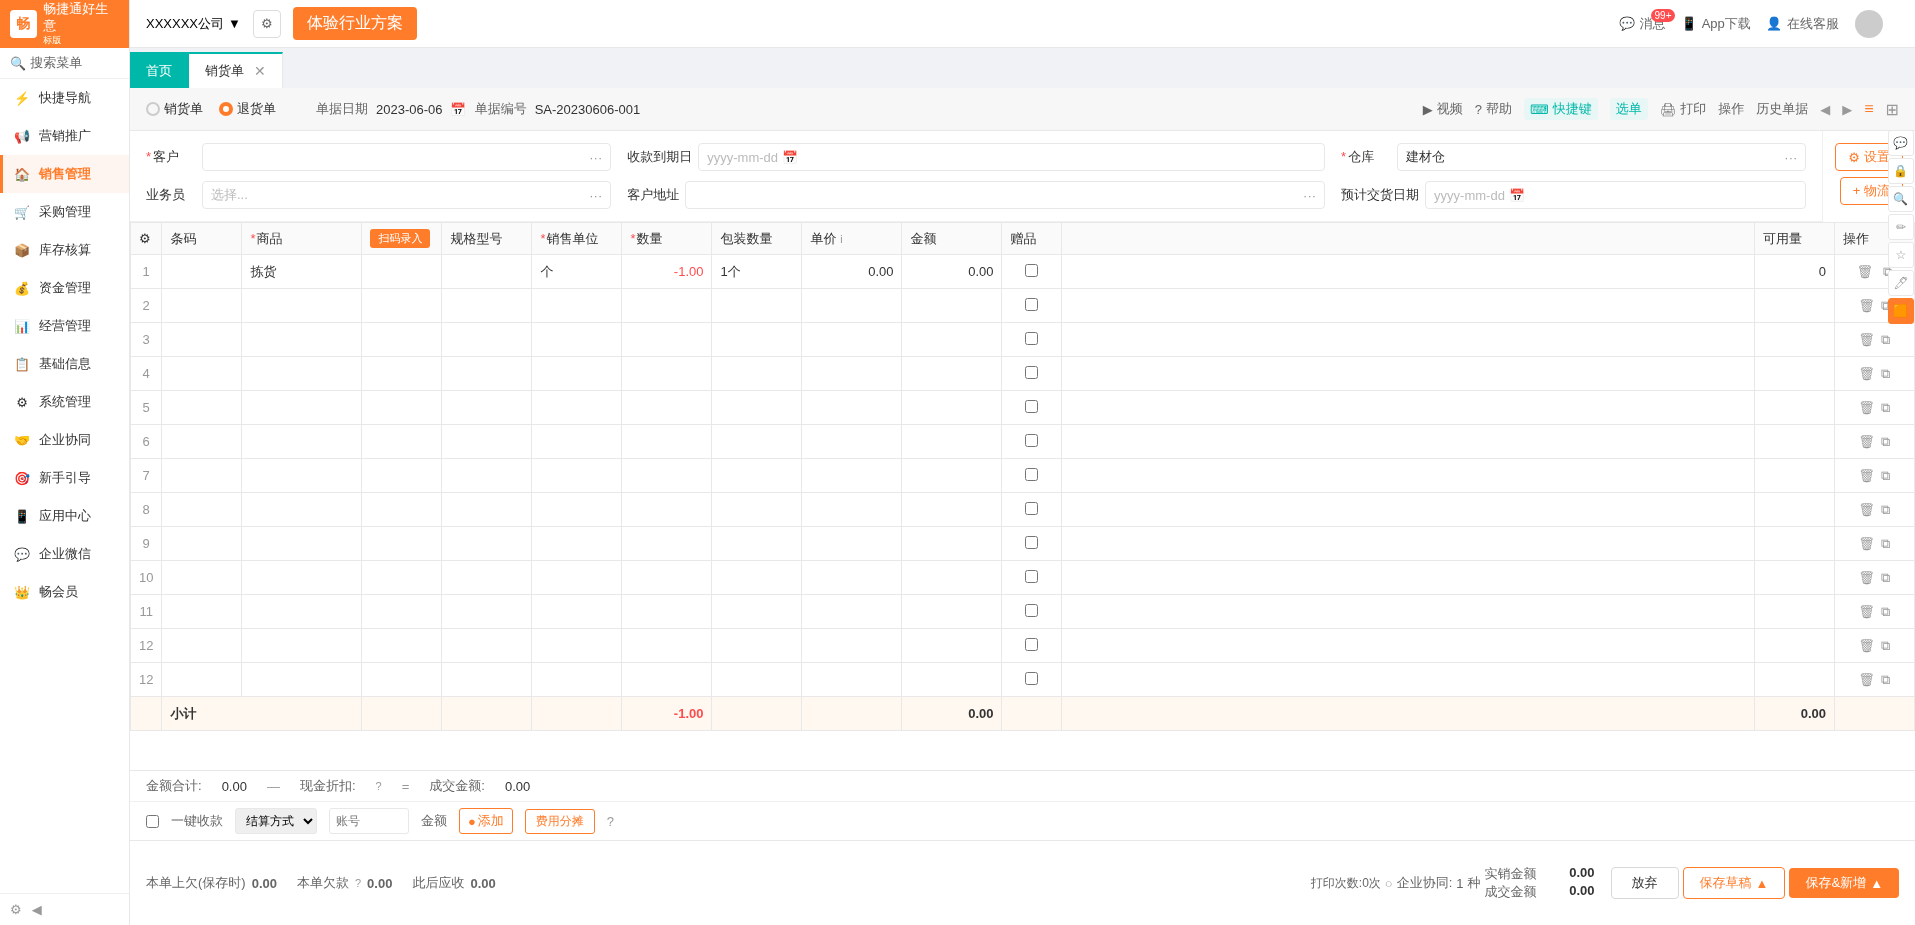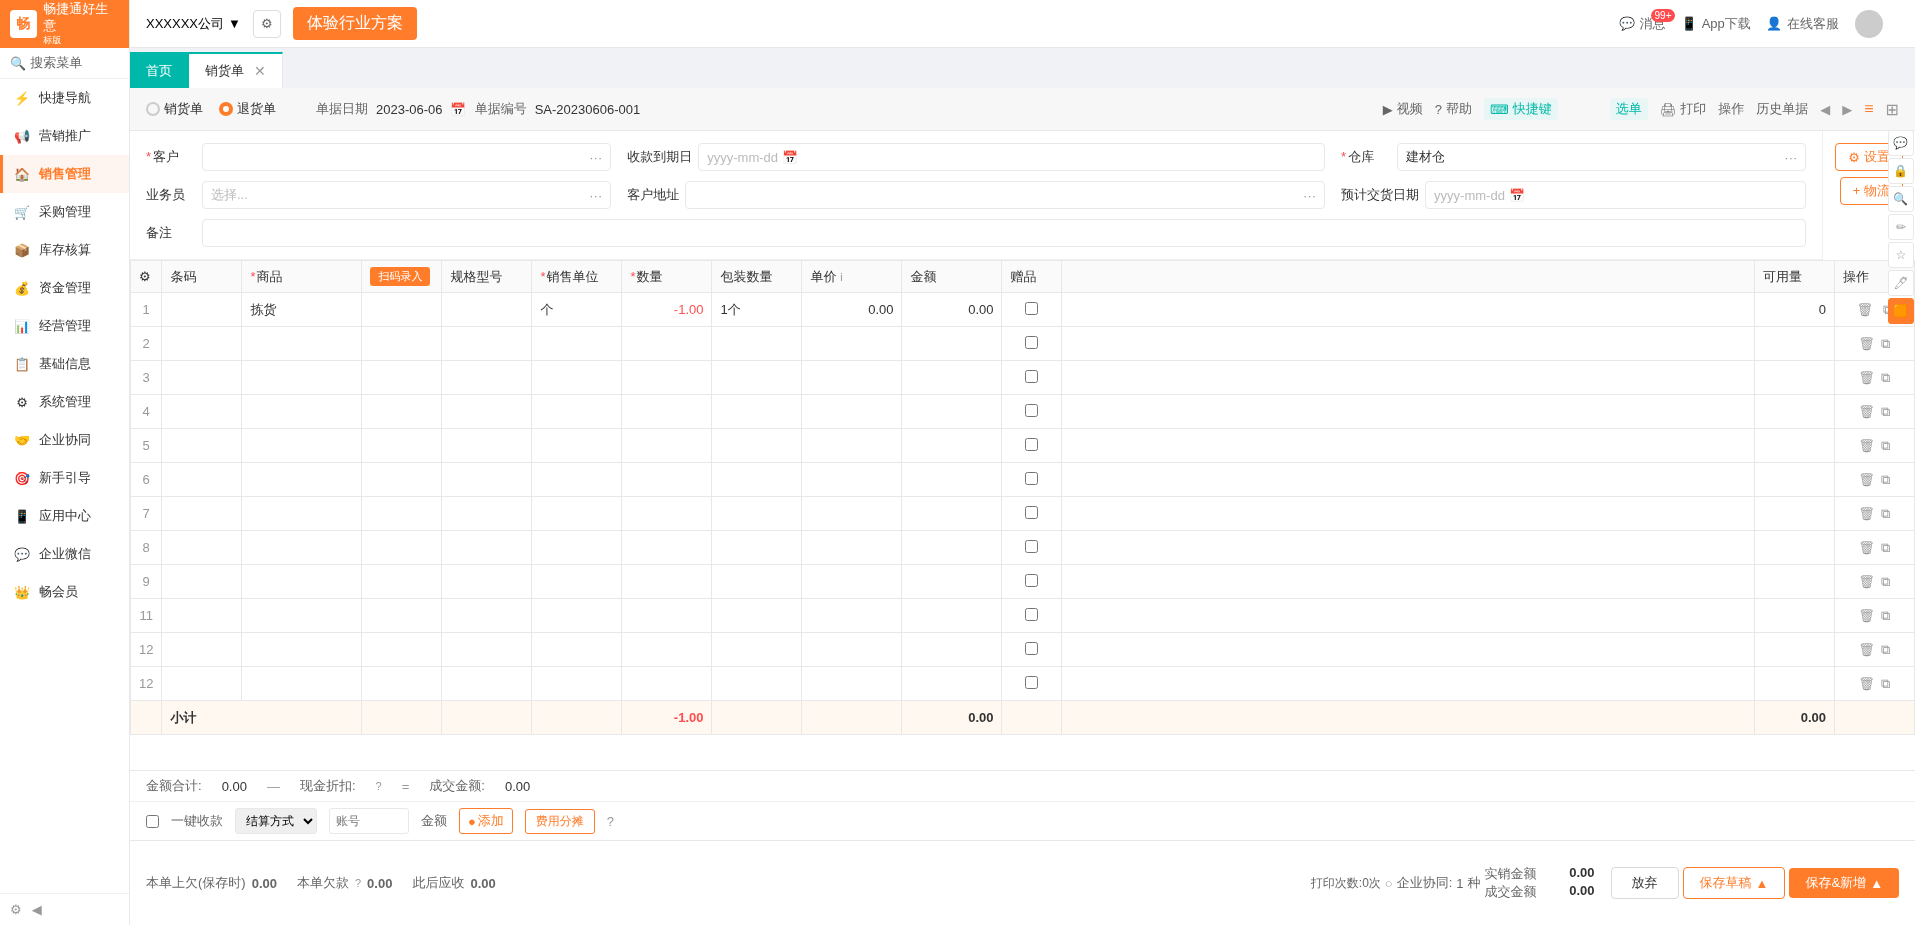--- a/index.html
+++ b/index.html
@@ -308,21 +308,21 @@
           <span>视频</span>
         </span>
         <span class="bill-action-item">
           <span>?</span>
           <span>帮助</span>
         </span>
         <span class="bill-action-item" style="background:#e8f7f5;padding:2px 6px;border-radius:3px;color:#00b8a9;">
           <span>⌨</span>
           <span>快捷键</span>
         </span>
-        <span class="bill-action-item" style="background:#e8f7f5;padding:2px 6px;border-radius:3px;color:#00b8a9;margin-left:40px;">
+        <span class="bill-action-item" style="background:#e8f7f5;padding:2px 6px;border-radius:3px;color:#00b8a9;">
           <span>选单</span>
         </span>
         <span class="bill-action-item">
           <span>🖨</span>
           <span>打印</span>
         </span>
         <span class="bill-action-item">
           <span>操作</span>
         </span>
         <span class="bill-action-item">
@@ -376,26 +376,20 @@
               </div>
             </div>
             <div class="form-field">
               <span class="form-field-label">预计交货日期</span>
               <div class="form-field-input placeholder" style="flex:2;">
                 <span>yyyy-mm-dd</span>
                 <span class="form-field-icon">📅</span>
               </div>
             </div>
           </div>
-          <div class="form-row">
-            <div class="form-field">
-              <span class="form-field-label">备注</span>
-              <div class="form-field-input" style="flex:6;"></div>
-            </div>
-          </div>
         </div>
       </div>
 
       <div style="display:flex;flex-direction:column;gap:6px;padding:12px 12px;border-left:1px solid #f0f0f0;align-items:flex-end;flex-shrink:0;">
         <button class="btn-settings">
           <span>⚙</span>
           <span>设置</span>
         </button>
         <button class="btn-logistics">
           <span>+ 物流</span>
@@ -580,20 +574,36 @@
                 <td></td>
                 <td></td>
                 <td></td>
                 <td class="checkbox-cell"><input type="checkbox" style=""></td>
                 <td></td>
                 <td></td>
                 <td class="col-action"><span style="cursor:pointer;color:#999;margin-right:6px;">🗑</span><span style="cursor:pointer;color:#999;">⧉</span></td>
               </tr>
             <tr>
                 <td class="row-num">9</td>
+                <td></td>
+                <td></td>
+                <td></td>
+                <td></td>
+                <td></td>
+                <td></td>
+                <td></td>
+                <td></td>
+                <td></td>
+                <td class="checkbox-cell"><input type="checkbox" style=""></td>
+                <td></td>
+                <td></td>
+                <td class="col-action"><span style="cursor:pointer;color:#999;margin-right:6px;">🗑</span><span style="cursor:pointer;color:#999;">⧉</span></td>
+              </tr>
+            <tr>
+                <td class="row-num">10</td>
                 <td></td>
                 <td></td>
                 <td></td>
                 <td></td>
                 <td></td>
                 <td></td>
                 <td></td>
                 <td></td>
                 <td></td>
                 <td class="checkbox-cell"><input type="checkbox" style=""></td>

